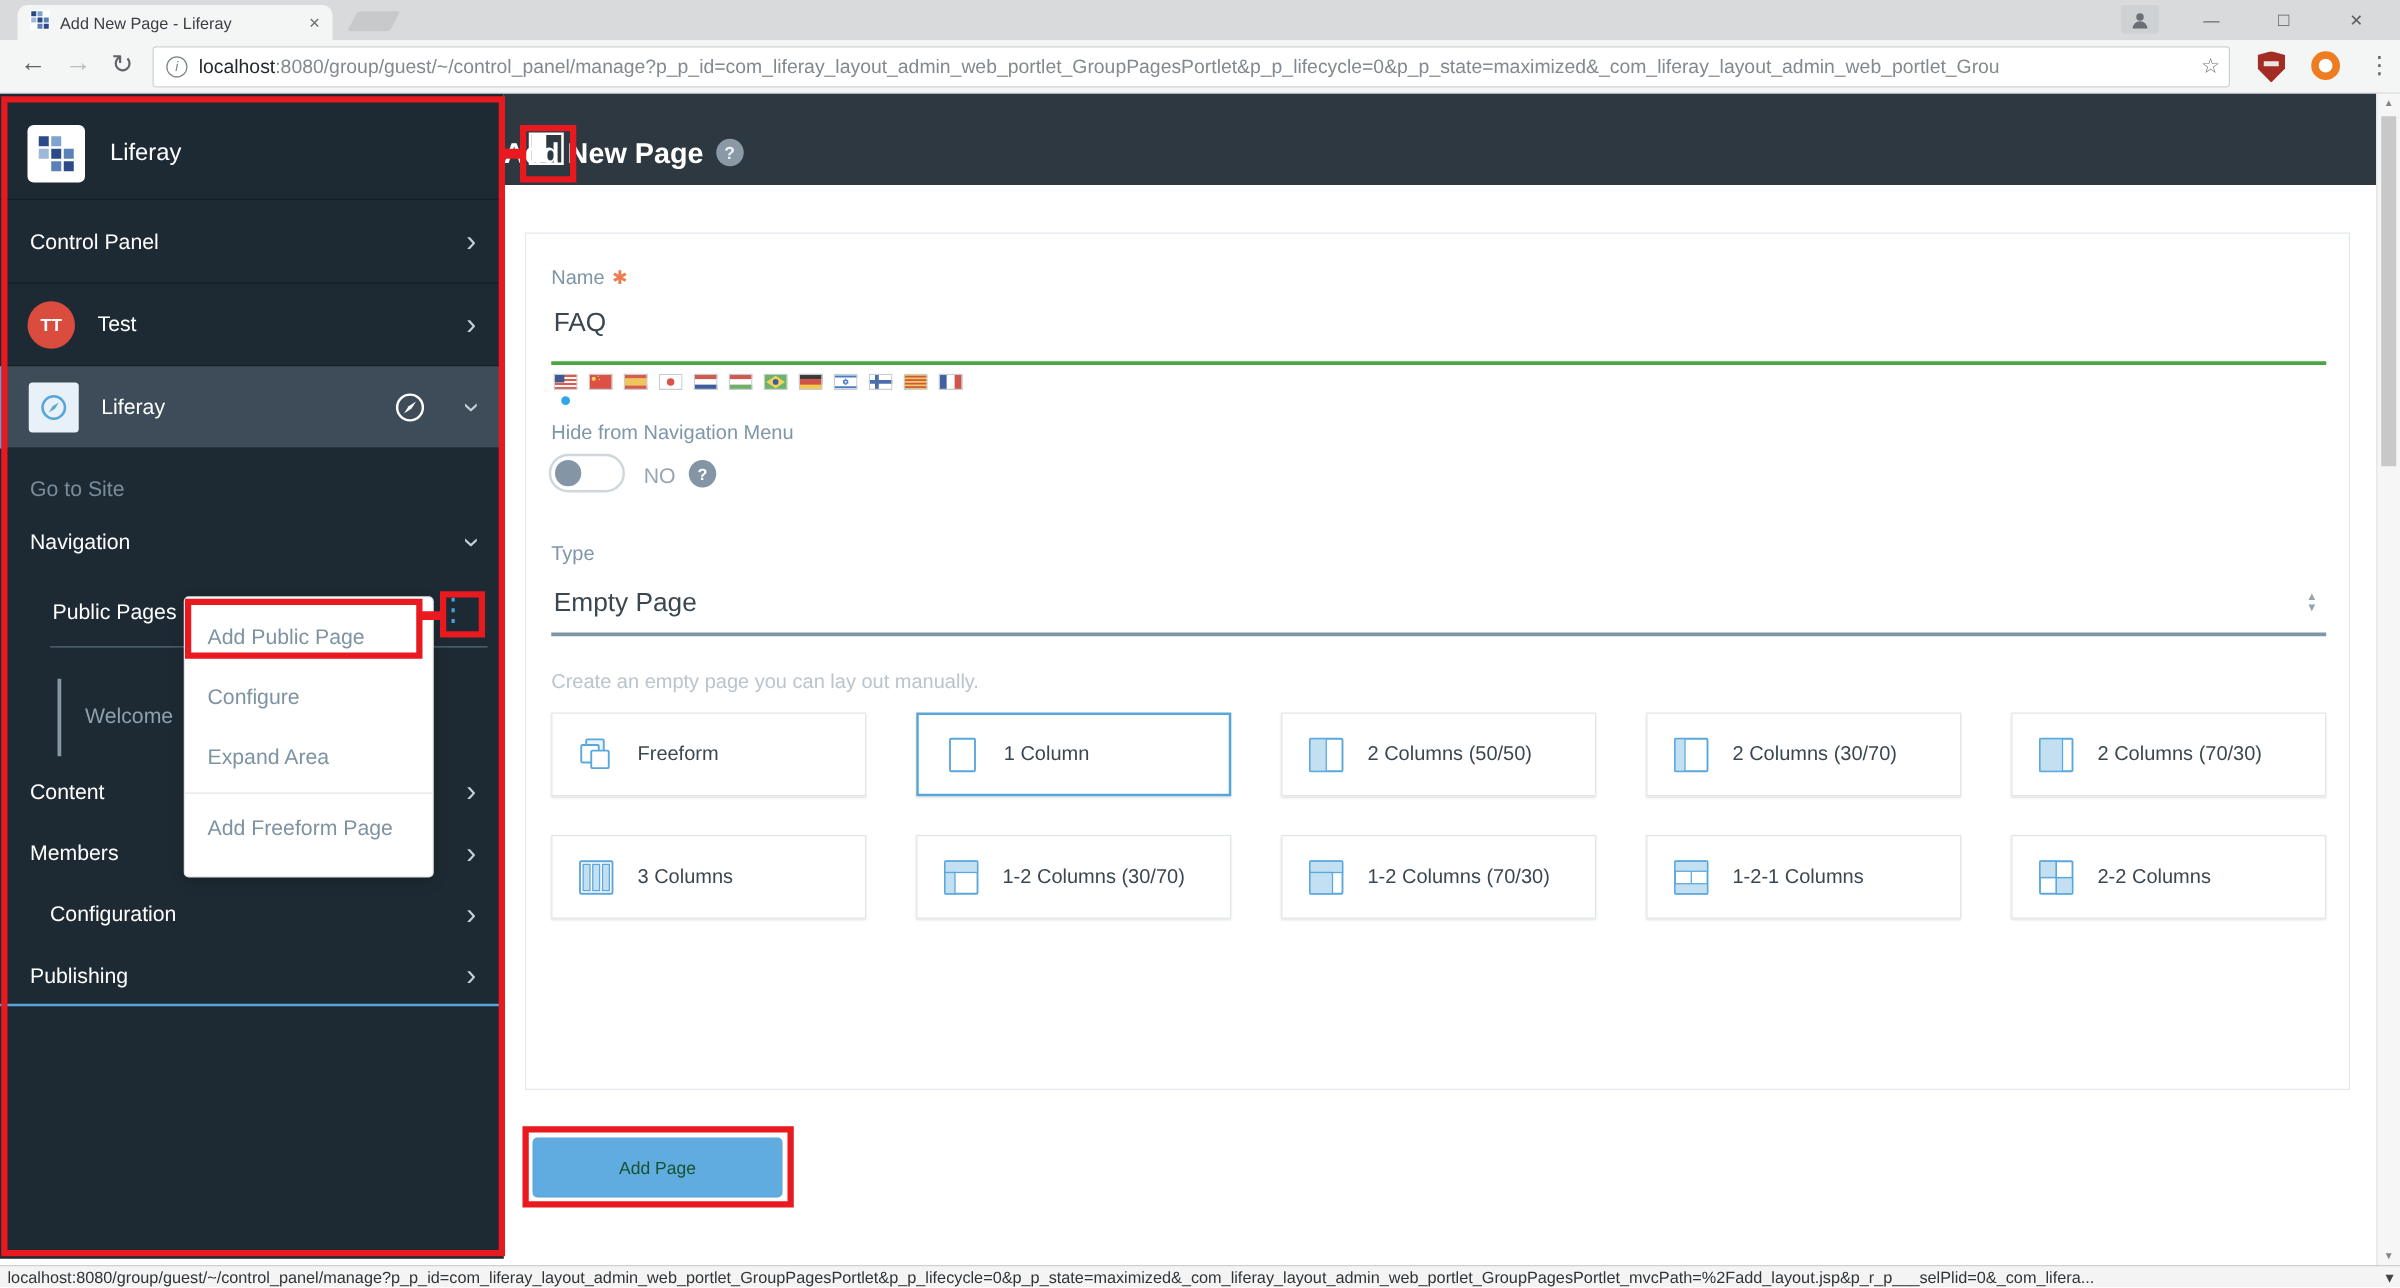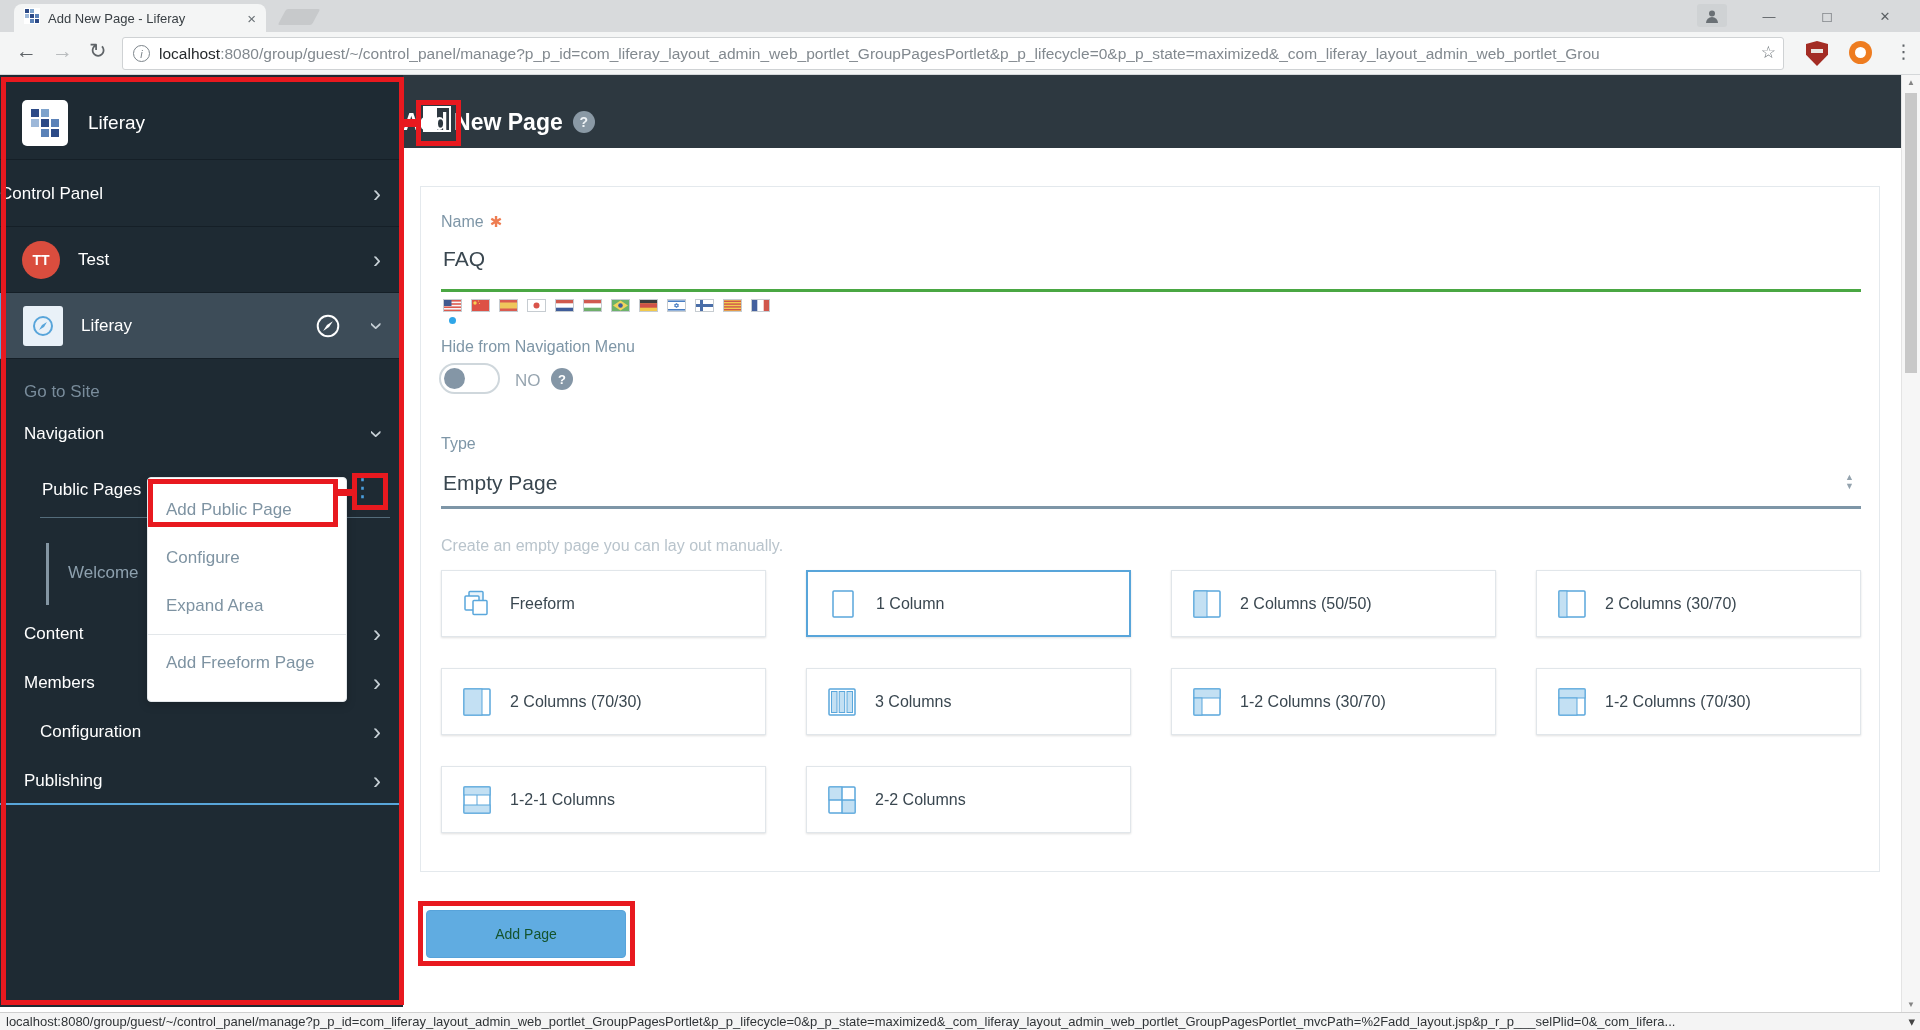--- a/index.html
+++ b/index.html
@@ -50,21 +50,21 @@
   .scrollbar .down { position:absolute; bottom:3px; left:0; width:18px; text-align:center; font-size:8px; color:#858585; }
   .scrollbar .thumb { position:absolute; left:3px; top:18px; width:12px; height:280px; background:#c8c8c8; }
 
   
   .sidebar { position:absolute; left:0; top:75px; width:403px; height:932px; background:#1e2a33; color:#fff; }
   .srow { position:absolute; left:0; width:403px; display:flex; align-items:center; }
   .brand { top:12px; height:73px; border-bottom:1px solid #151f27; padding-left:22px; gap:20px; }
   .brand-logo { width:46px; height:46px; background:#fff; border-radius:5px; display:flex;
              align-items:center; justify-content:center; }
   .brand-name { font-size:19px; }
-  .row-cp { top:86px; height:66px; border-bottom:1px solid #151f27; font-size:17px; }
+  .row-cp { top:86px; height:66px; border-bottom:1px solid #151f27; padding-left:24px; font-size:17px; }
   .row-user { top:152px; height:66px; border-bottom:1px solid #151f27; padding-left:22px; gap:18px; font-size:17px; }
   .avatar { width:38px; height:38px; border-radius:50%; background:#da4d3e; color:#fff; font-size:14px;
              font-weight:bold; display:flex; align-items:center; justify-content:center; }
   .row-site { top:218px; height:66px; background:#3d4c58; border-left:3px solid #58a5da;
              border-bottom:1px solid #151f27; padding-left:20px; gap:18px; font-size:17px; }
   .site-ico { width:40px; height:40px; background:#e9f1f8; border-radius:3px; display:flex;
              align-items:center; justify-content:center; }
   .chev { position:absolute; right:22px; font-size:24px; color:#c7d0d6; font-weight:normal; line-height:1; }
   .chev.down { transform:rotate(90deg); }
   .site-compass { position:absolute; right:62px; top:20px; }
@@ -114,21 +114,21 @@
   .toggle i { position:absolute; left:3px; top:3px; width:21px; height:21px; border-radius:50%; background:#8496a6; }
   .toggle-state { position:absolute; left:94px; top:184px; font-size:17px; color:#97a5b0; }
   .help-small { position:absolute; left:130px; top:181px; width:22px; height:22px; border-radius:50%;
              background:#8496a6; color:#fff; font-size:13px; font-weight:bold; display:flex;
              align-items:center; justify-content:center; }
   .gray-line { position:absolute; left:20px; top:319px; width:1420px; height:3px; background:#7e96a7; }
   .updown { position:absolute; left:1424px; top:286px; font-size:9px; color:#94a3ae; line-height:9px; text-align:center; }
   .helper { position:absolute; left:20px; top:350px; font-size:16px; color:#b9c4cc; }
 
   .cards { position:absolute; left:20px; top:383px; width:1420px; display:grid;
-             grid-template-columns:repeat(4,1fr); column-gap:40px; row-gap:31px; }
+             grid-template-columns:repeat(5,1fr); column-gap:40px; row-gap:31px; }
   .card { height:67px; background:#fff; border:1px solid #e1e6ea; box-shadow:0 1px 2px rgba(0,0,0,.12);
              display:flex; align-items:center; padding-left:18px; gap:16px; font-size:16px; color:#3a4750; }
   .card.selected { border:2px solid #58a5da; }
   .card .lyt { width:34px; height:34px; flex:none; display:flex; align-items:center; justify-content:center; }
 
   .add-page-btn { position:absolute; left:426px; top:910px; width:200px; height:48px; background:#60ace1;
              border:1px solid #57a3da; border-radius:4px; color:#14532d; font-size:14px; display:flex;
              align-items:center; justify-content:center; }
 
   

